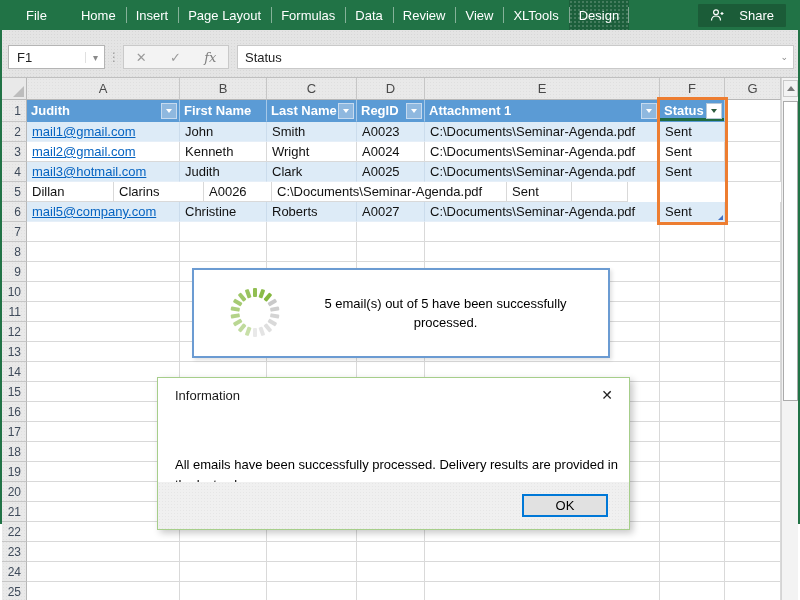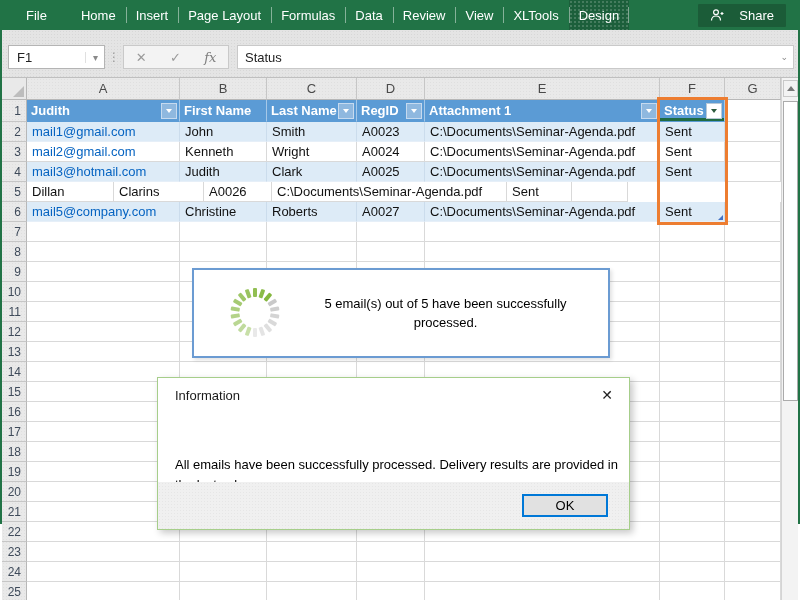--- a/index.html
+++ b/index.html
@@ -54,21 +54,21 @@
              display:flex; align-items:center; justify-content:flex-end; padding-right:5px;
              color:#3e4a5a; font-size:12px; }
   .cells { position:absolute; left:25px; top:22px; }
   .grow { display:flex; }
   .cell { border-right:1px solid #d9d9d9; border-bottom:1px solid #d9d9d9; overflow:hidden; white-space:nowrap;
           display:flex; align-items:center; padding-left:5px; color:#111; position:relative; }
   .cell.th { background:#5b9bd5; color:#fff; font-weight:bold; border-right:1px solid rgba(255,255,255,0.45);
              border-bottom:1px solid #5b9bd5; padding-left:4px; padding-right:2px; justify-content:space-between; }
   .cell.th.activecell { box-shadow:inset 0 -3px 0 #1f6b43; }
   .cell.band { background:#ddebf7; border-right:1px solid #cbdcec; border-bottom:1px solid #e6eff8; }
-  .cell.link { color:#0563c1; }
+  .cell.link { color:#0563c1; text-decoration:underline; }
   .flt { width:16px; height:16px; background:#8fb8df; border:1px solid #c6daef; display:flex; align-items:center;
          justify-content:center; flex:none; }
   .flt .arr { width:0; height:0; border-left:3.5px solid transparent; border-right:3.5px solid transparent;
               border-top:4.5px solid #ffffff; }
   .flt.white { background:#ffffff; border:1px solid #b9c8d6; }
   .flt.white .arr { border-top-color:#2e5b3f; }
   .rsz { position:absolute; right:1px; bottom:1px; width:0; height:0;
          border-left:5px solid transparent; border-bottom:5px solid #4472c4; }
   .orange-rect { position:absolute; border:3px solid #ed7d31; background:transparent; pointer-events:none; z-index:5; }
 

